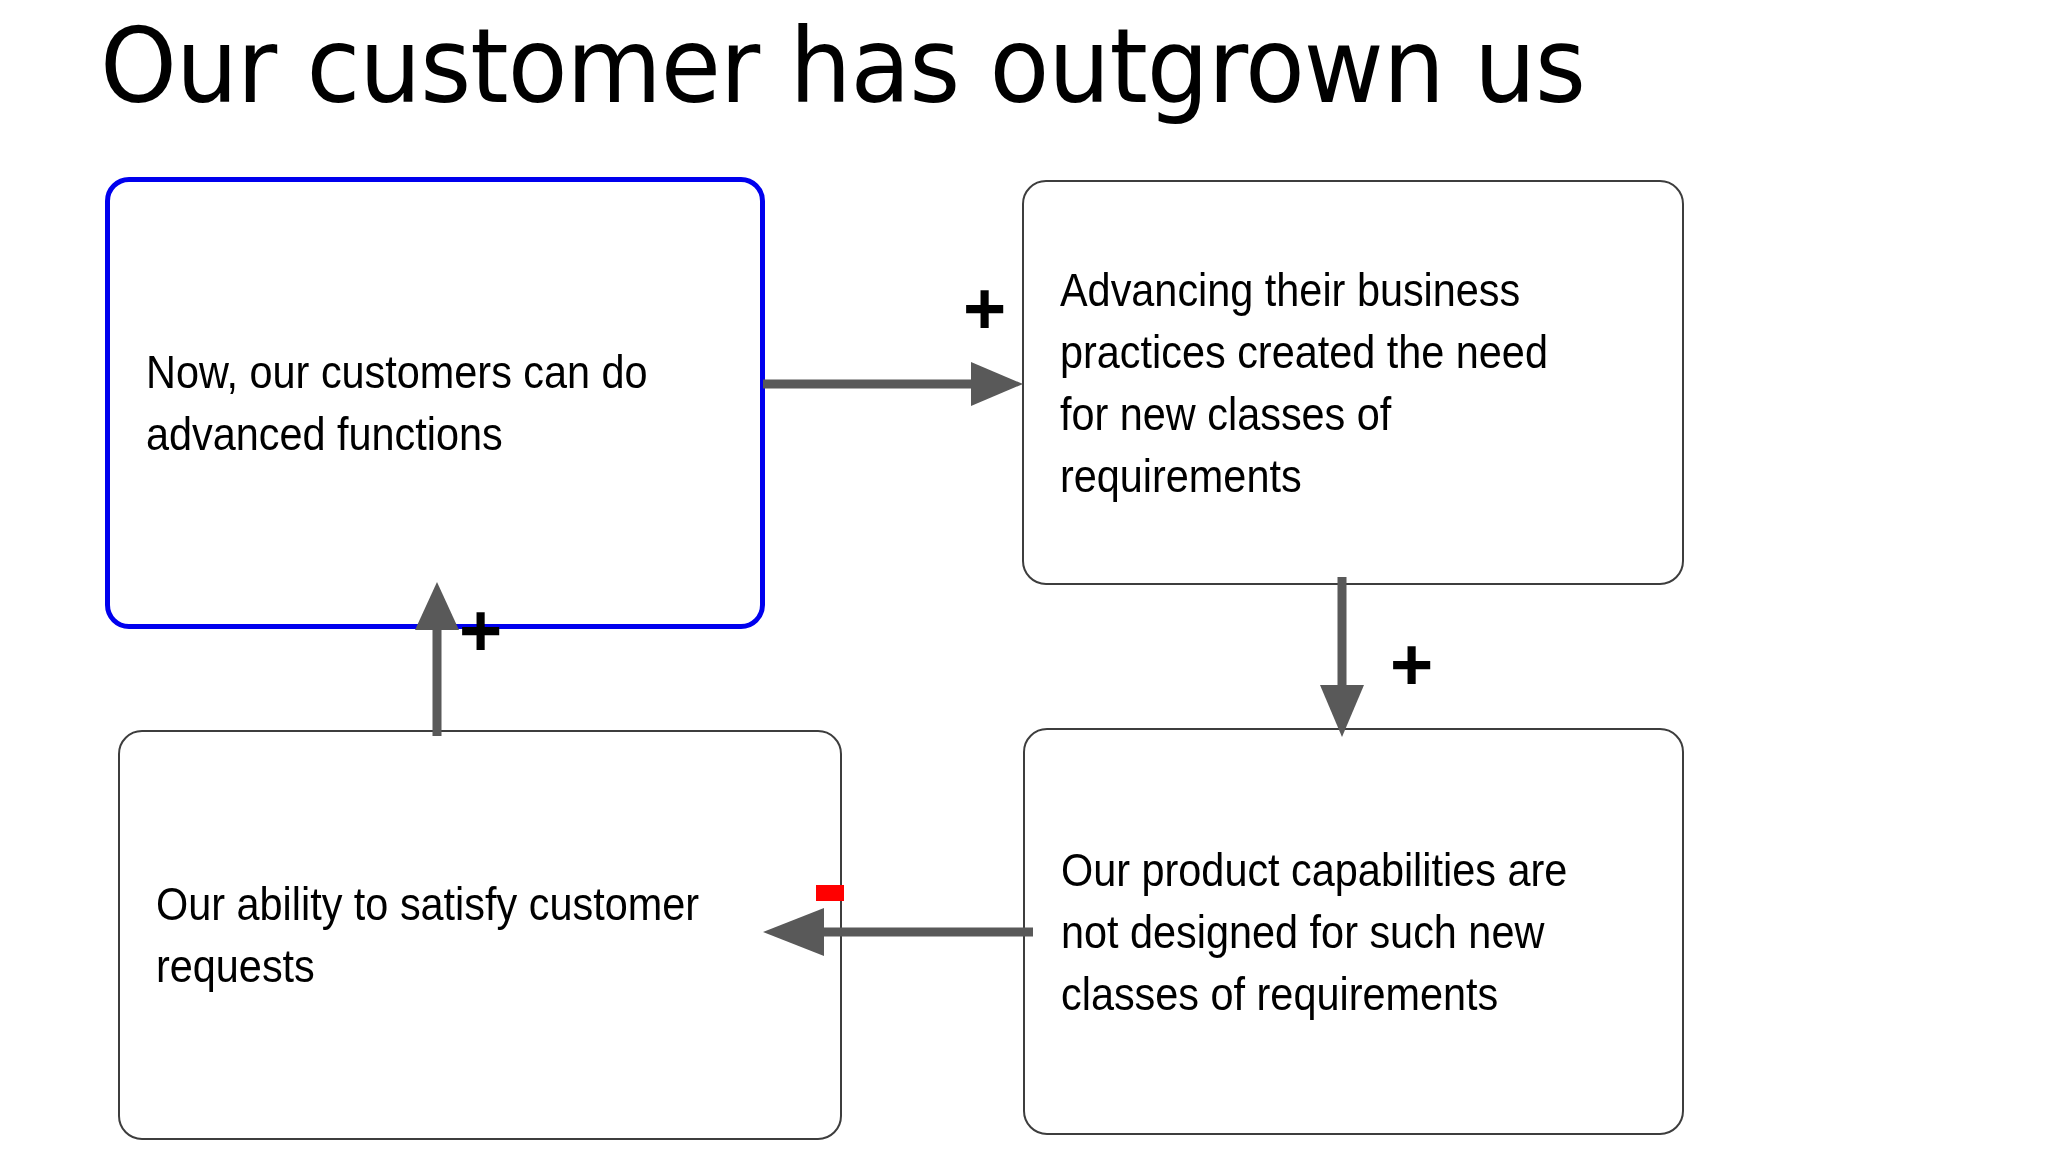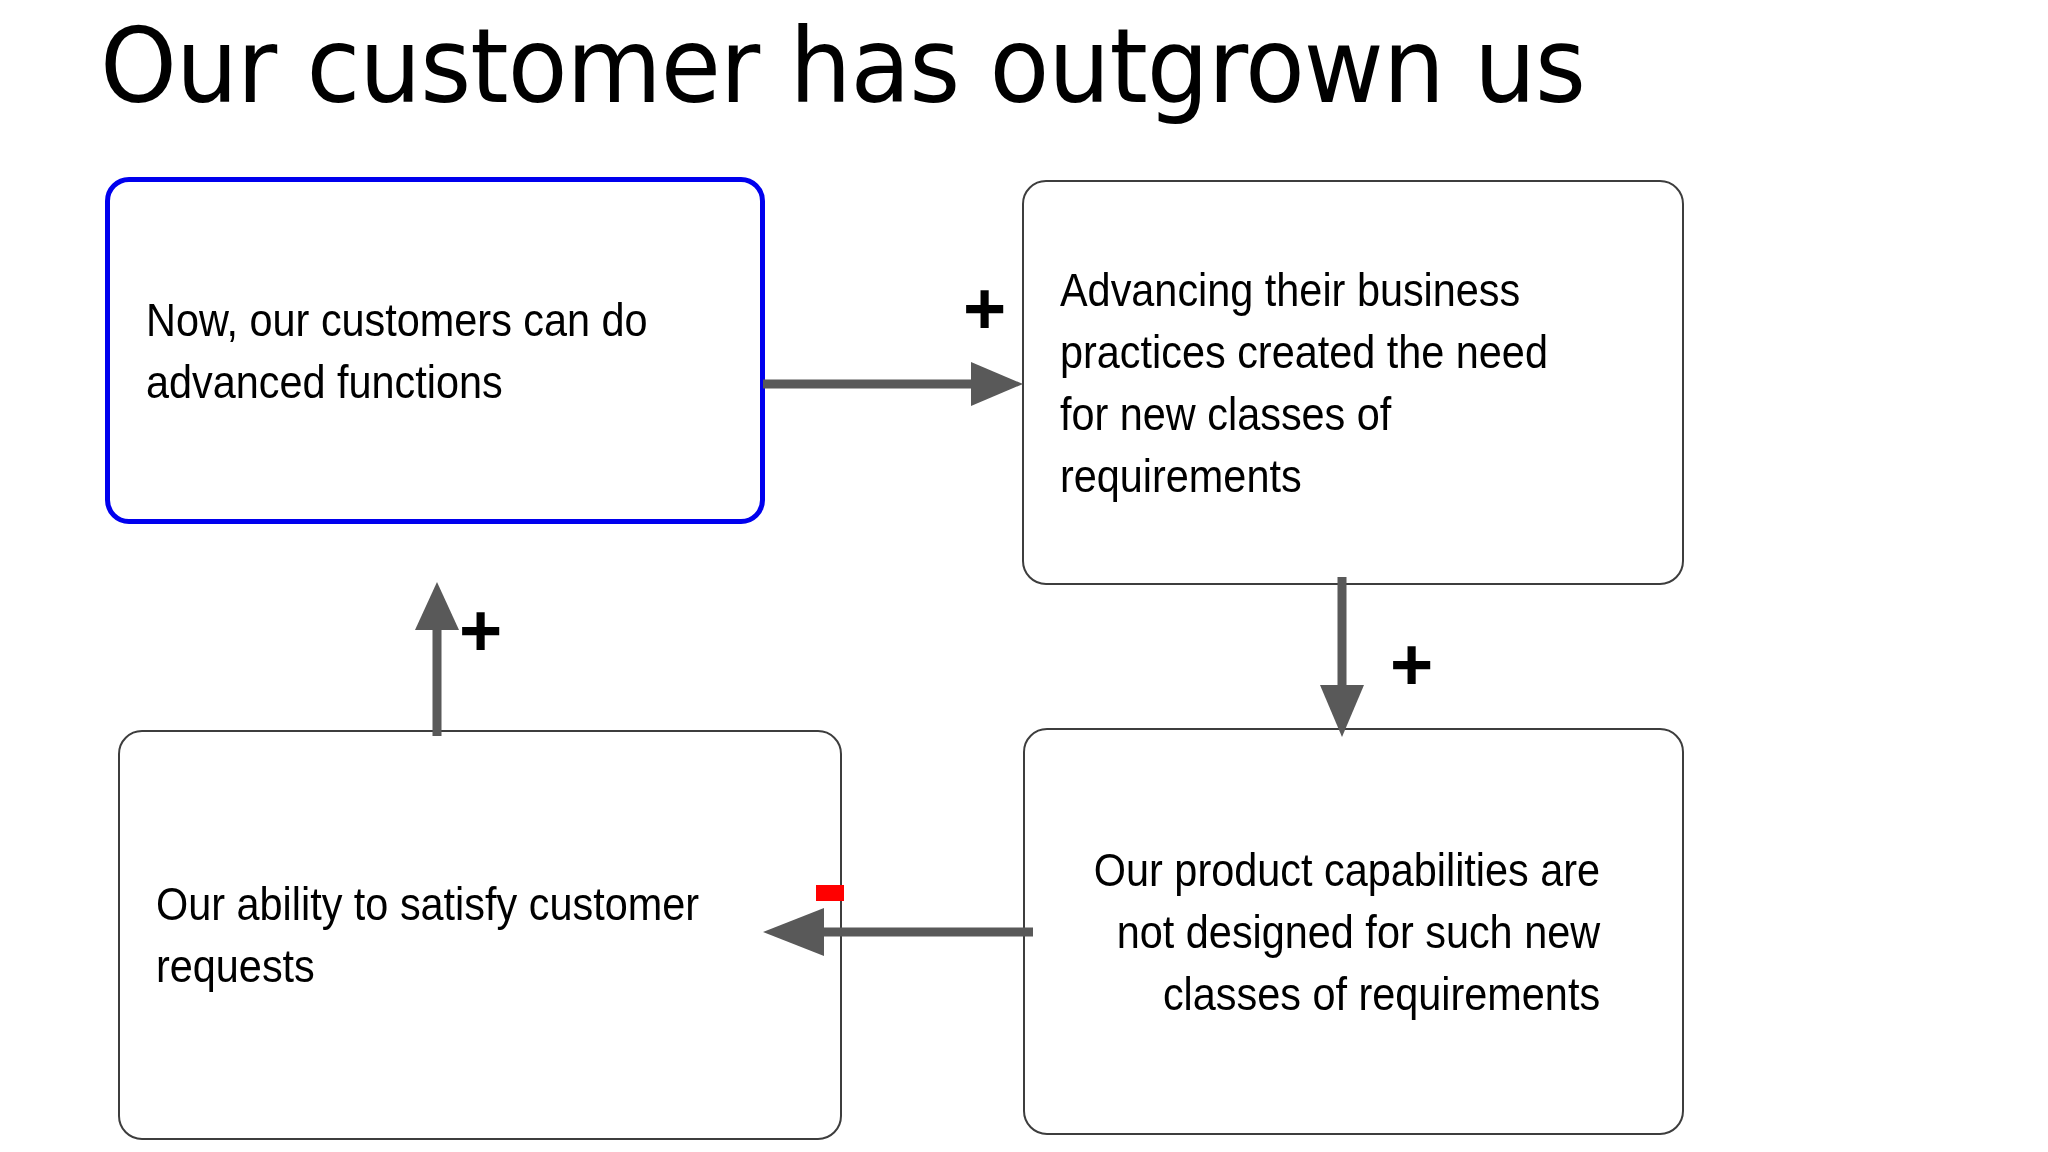--- a/index.html
+++ b/index.html
@@ -58,41 +58,40 @@
     border: 2px solid #3d3d3d;
   }
   .node.highlight {
     border: 5px solid #0000ee;
   }
 
   #node-customers-advanced {
     left: 105px;
     top: 177px;
     width: 660px;
-    height: 347px;
+    height: 452px;
   }
   #node-advancing-practices {
     left: 1022px;
     top: 180px;
     width: 662px;
     height: 405px;
   }
   #node-ability-satisfy {
     left: 106px;
     top: 730px;
     width: 724px;
     height: 410px;
     margin-left: 12px;
   }
   #node-product-capabilities {
     left: 1023px;
     top: 728px;
     width: 661px;
     height: 407px;
-    text-align: right;
   }
 
   
   .arrow-svg {
     position: absolute;
     overflow: visible;
   }
   #arrow-right-top   { left: 755px; top: 352px;  width: 280px; height: 64px; }
   #arrow-down-right  { left: 1310px; top: 575px; width: 64px;  height: 170px; }
   #arrow-left-bottom { left: 755px; top: 900px;  width: 285px; height: 64px; }

